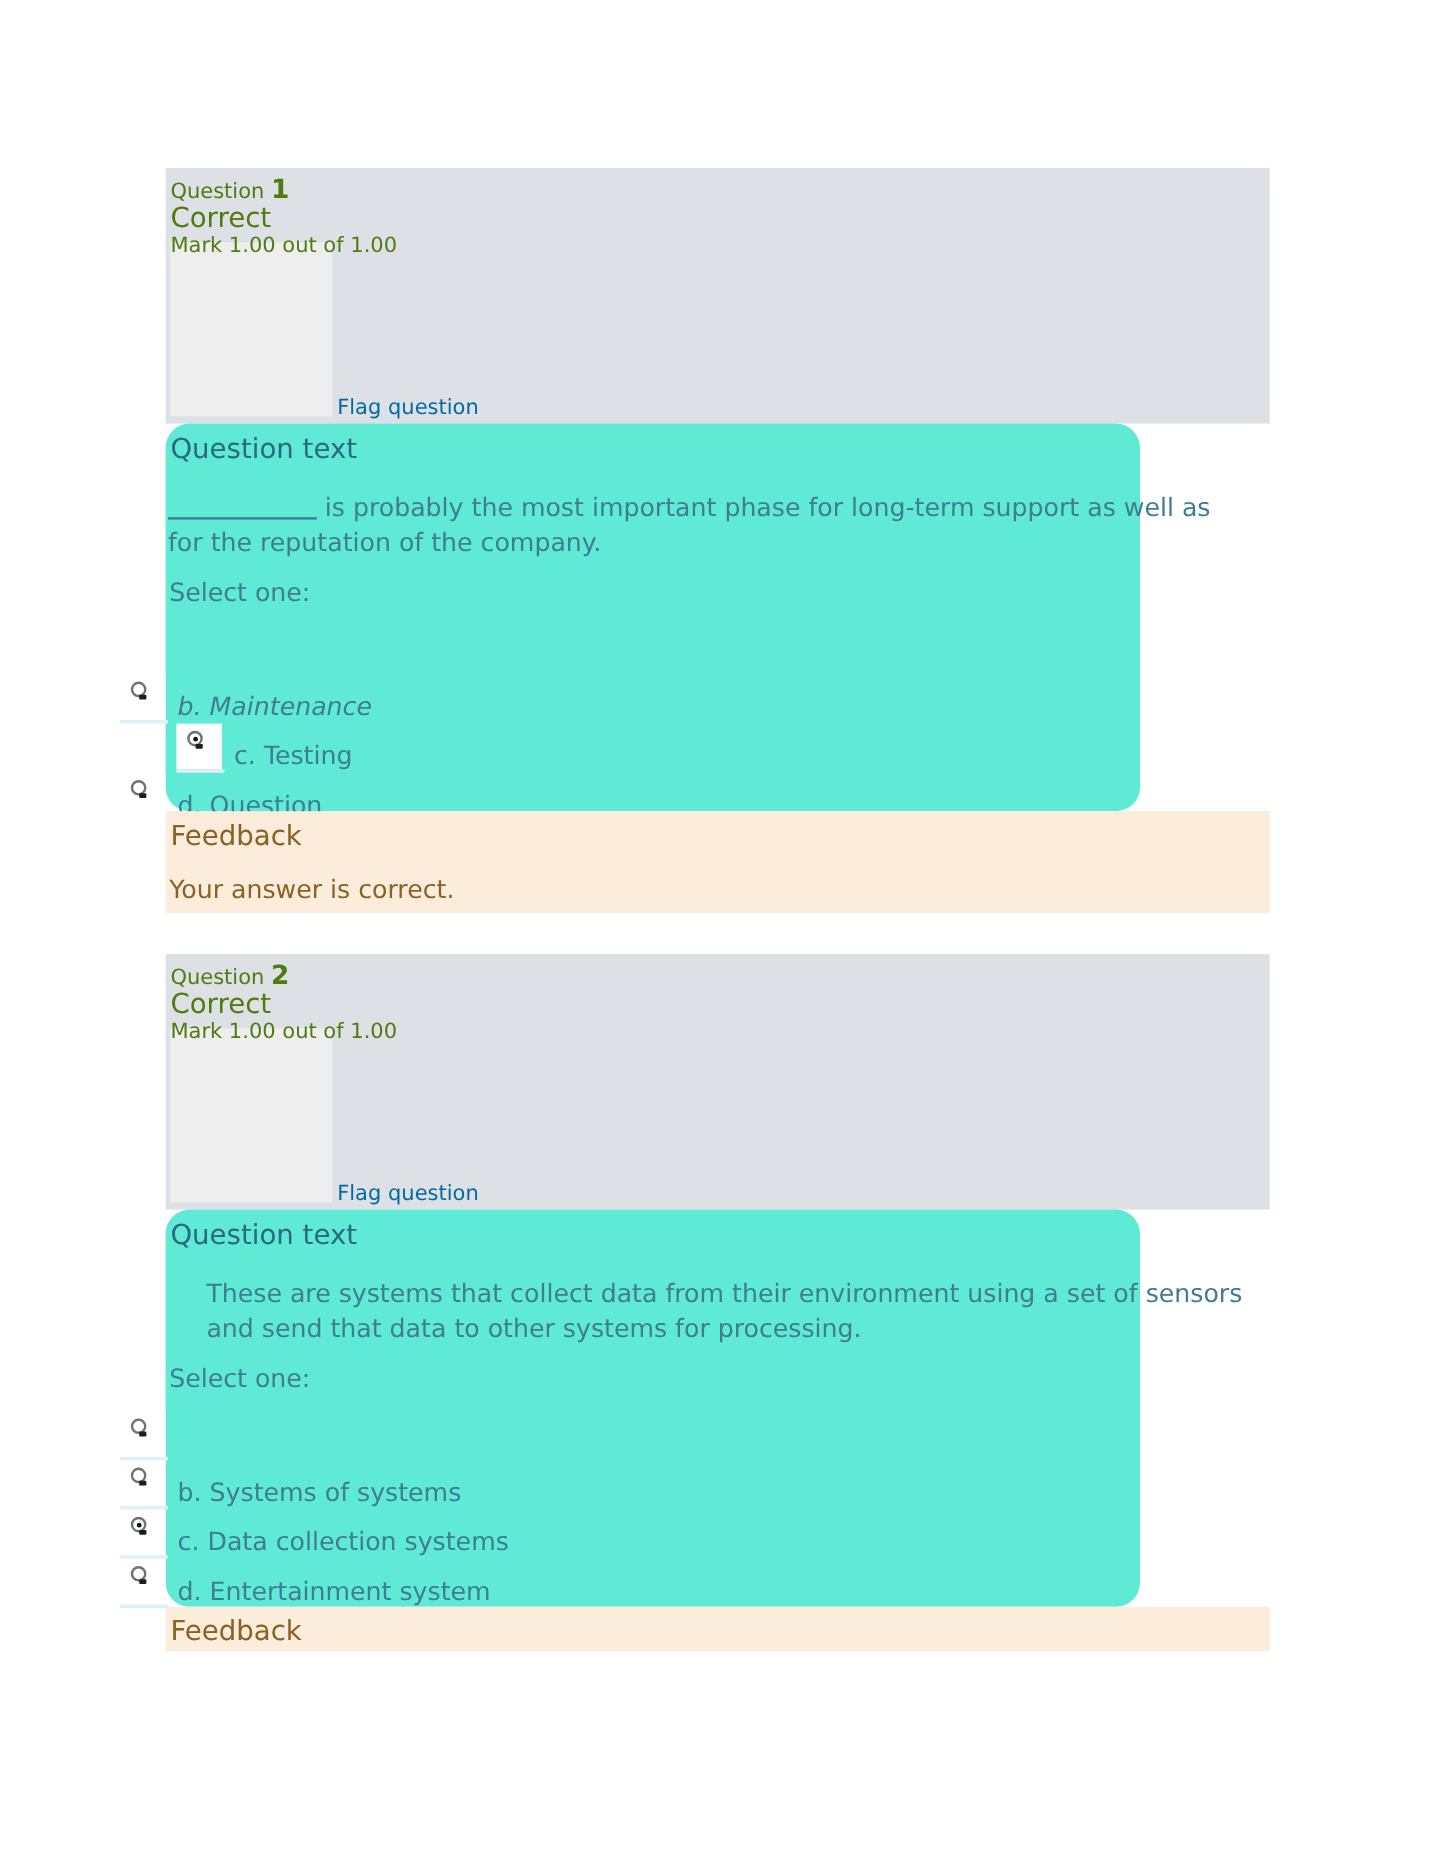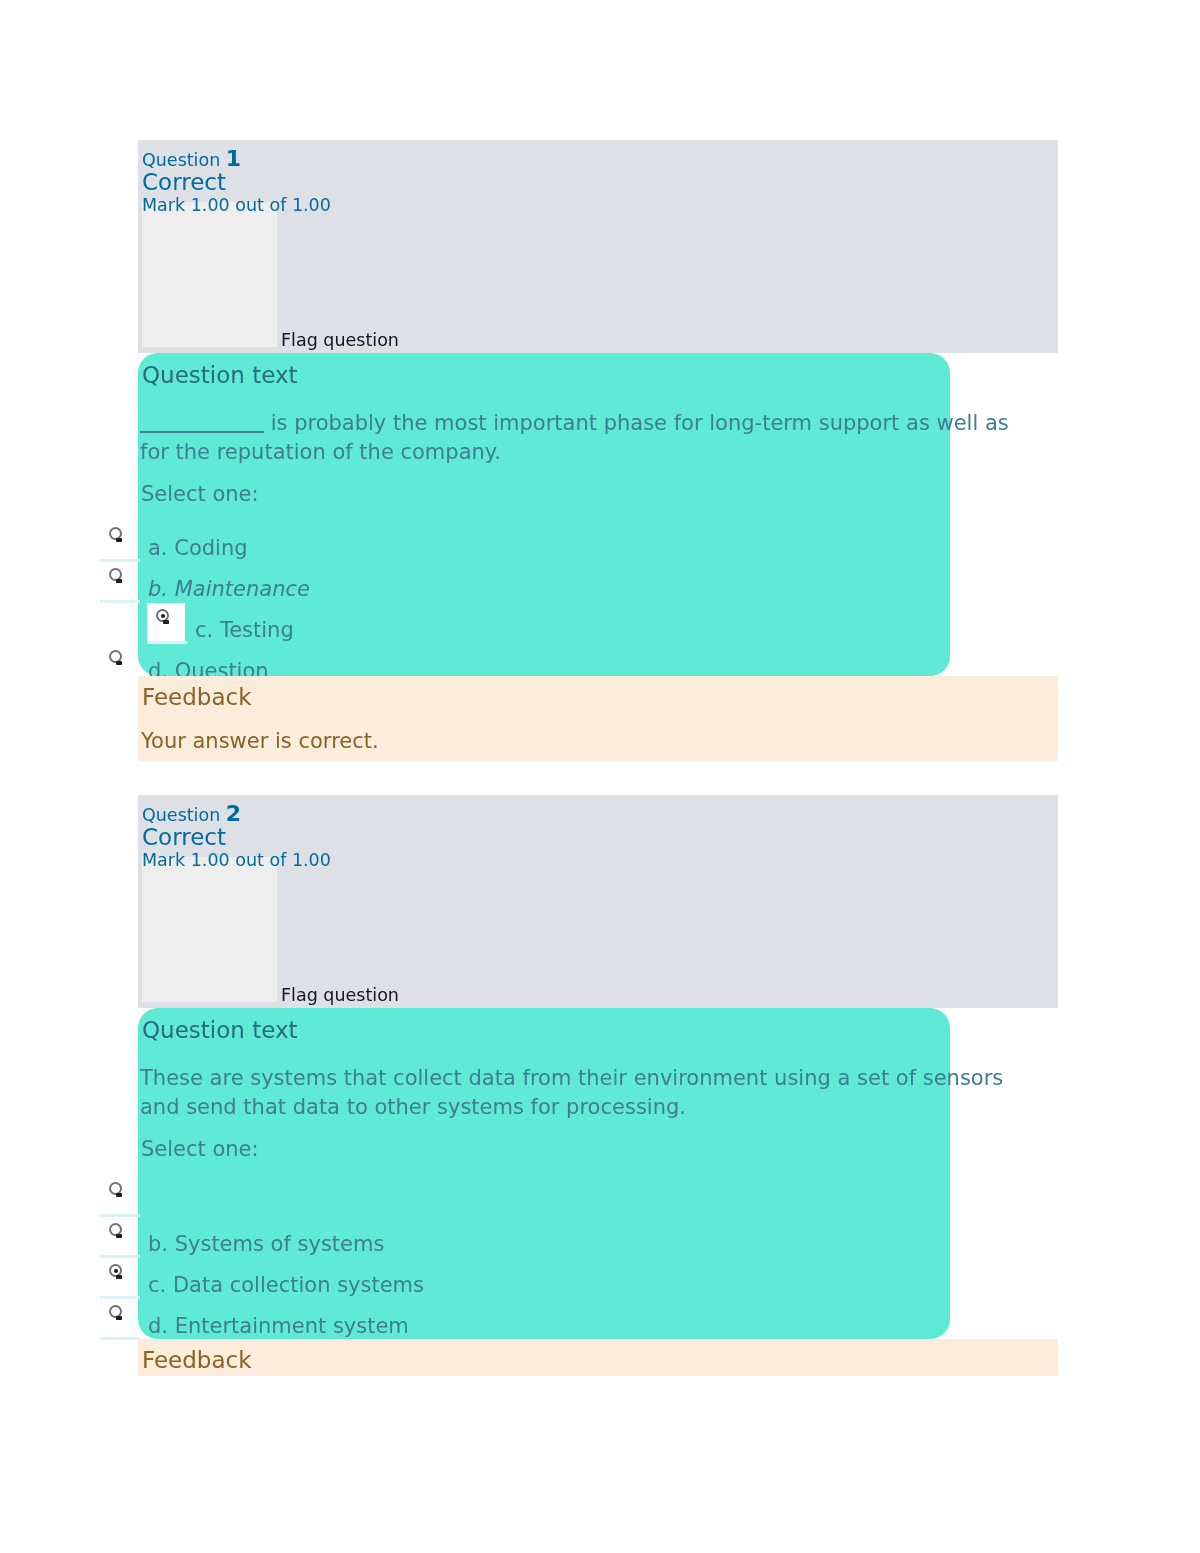--- a/index.html
+++ b/index.html
@@ -43,38 +43,38 @@
     left: 4px;
     top: 62px;
     width: 135px;
     height: 145px;
     background: #eeeeee;
   }
   .qheader-text {
     position: absolute;
     left: 4px;
     top: 8px;
-    color: #0369a1;
+    color: #4d7c0f;
     font-size: 17.5px;
     line-height: 21.5px;
     white-space: nowrap;
   }
   .qnum-value {
     font-size: 22px;
     font-weight: bold;
     vertical-align: baseline;
   }
   .qstate { font-size: 23px; }
   .qmark  { font-size: 17.5px; }
   .flag-question {
     position: absolute;
     left: 143px;
     top: 190px;
     font-size: 17.5px;
-    color: #0f172a;
+    color: #0369a1;
     line-height: 21px;
     white-space: nowrap;
   }
 
   
   .qpanel {
     position: relative;
     background: #5eead4;
     width: 812px;
     box-sizing: border-box;
@@ -219,27 +219,20 @@
 
     <div class="qpanel" style="height:323px;">
       <div class="qpanel-title">Question text</div>
 
       <div class="qpanel-body" style="top:56px; width:900px;">
         <span class="blank"></span><span> is probably the most important phase for long-term support as well as for the reputation of the company.</span>
       </div>
 
       <div class="select-one" style="top:128px;">Select one:</div>
 
-      <div class="option-row" style="top:168px; height:41px;">
-        <div class="option-radio-box">
-          <span class="radio"></span>
-        </div>
-        <div class="option-underline" style="top:38px;"></div>
-        <div class="option-label" style="top:14px;">a. Coding</div>
-      </div>
 
       <div class="option-row" style="top:209px; height:41px;font-style:italic;">
         <div class="option-radio-box">
           <span class="radio"></span>
         </div>
         <div class="option-underline" style="top:38px;"></div>
         <div class="option-label" style="top:14px;">b. Maintenance</div>
       </div>
 
       <div class="option-row" style="top:250px; height:41px;margin-left:47px;">
@@ -273,21 +266,21 @@
         <span class="qnum-value">2</span><br>
         <span class="qstate">Correct</span><br>
         <span class="qmark">Mark 1.00 out of 1.00</span>
       </div>
       <div class="flag-question">Flag question</div>
     </div>
 
     <div class="qpanel" style="height:331px;">
       <div class="qpanel-title">Question text</div>
 
-      <div class="qpanel-body" style="top:56px; width:900px;">
+      <div class="qpanel-body" style="top:56px; width:900px;margin-left:32px;">
         <span>These are systems that collect data from their environment using a set of</span>
         <span>sensors and send that data to other systems for processing.</span>
       </div>
 
       <div class="select-one" style="top:128px;">Select one:</div>
 
       <div class="option-row" style="top:168px; height:41px;">
         <div class="option-radio-box">
           <span class="radio"></span>
         </div>

